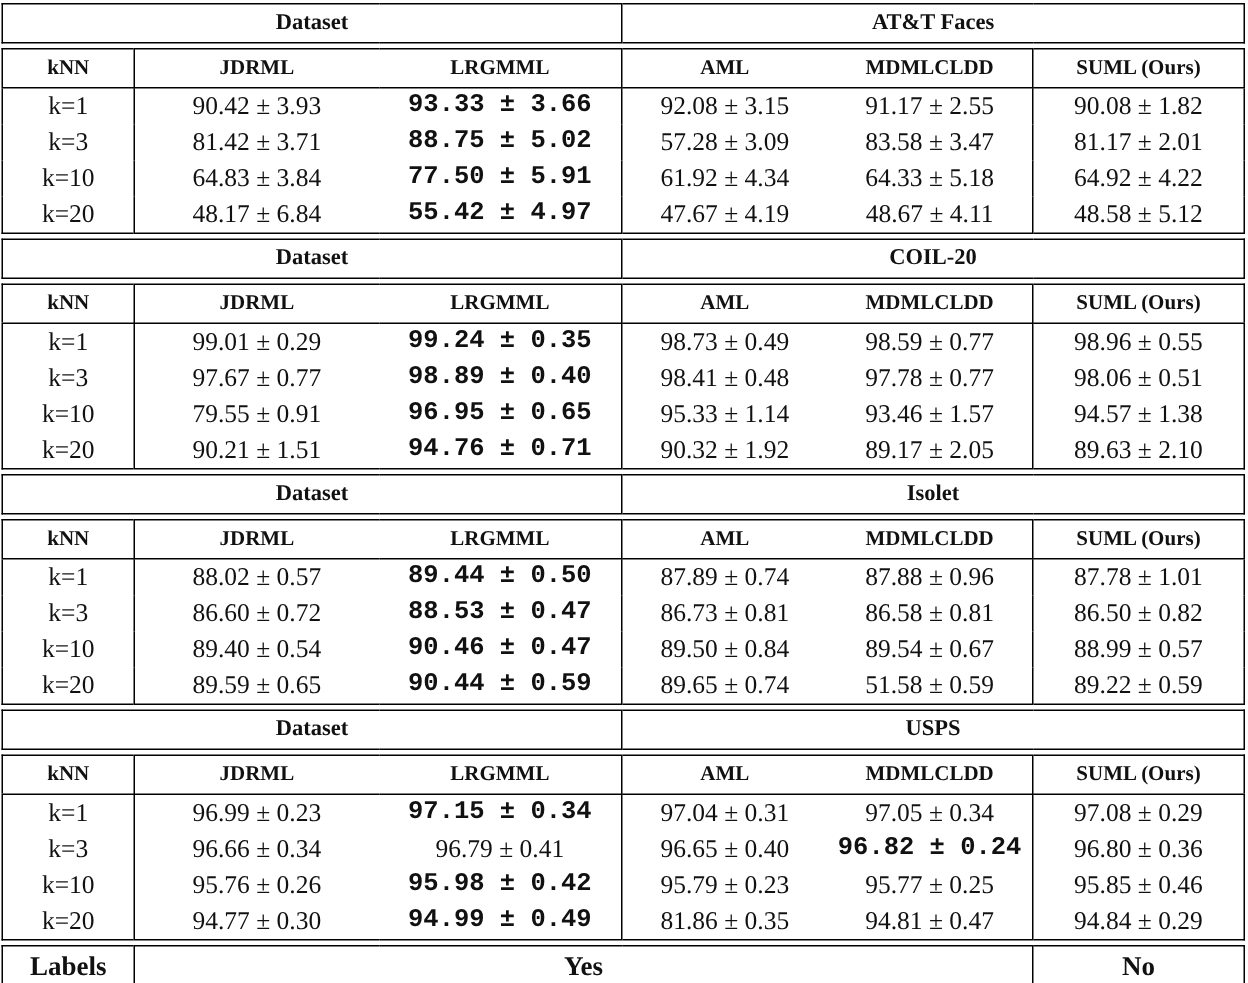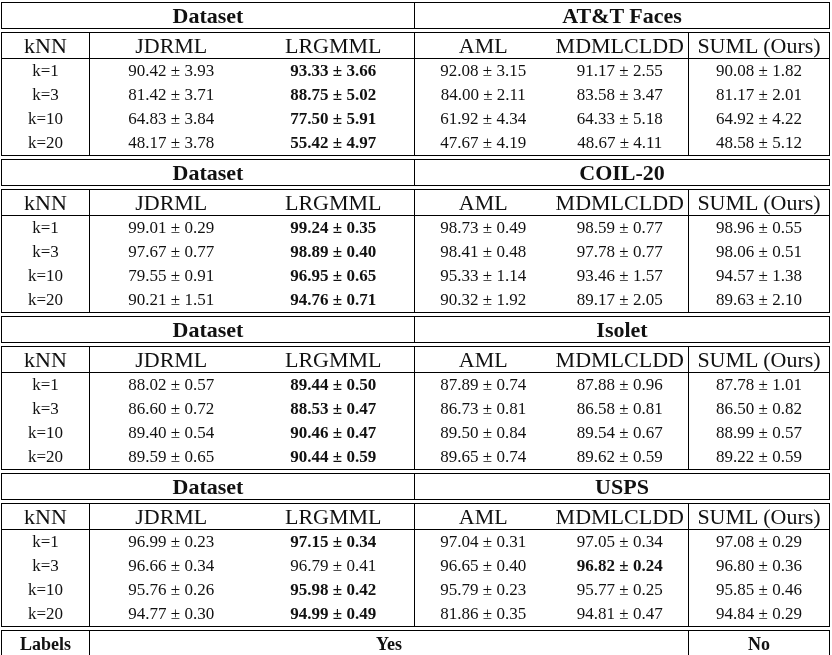--- a/index.html
+++ b/index.html
@@ -24,30 +24,30 @@
     overflow: hidden;
     white-space: nowrap;
   }
   .c1 { width: 88px; }
   .c2 { width: 163px; }
   .c3 { width: 162px; }
   .c4 { width: 137px; }
   .c5 { width: 137px; }
   .c6 { width: 141px; }
   .thead-t { border: 1.5px solid #000; }
-  .thead-t td { font-weight: bold; font-size: 22px; height: 25px; line-height: 25px; }
+  .thead-t td { font-weight: bold; font-size: 15px; height: 25px; line-height: 25px; }
   .main-t { border: 1.5px solid #000; margin-top: 3px; }
   .main-t .colhead td {
-    font-weight: normal;
-    font-size: 22px;
+    font-weight: bold;
+    font-size: 14px;
     height: 25px; line-height: 25px;
     border-bottom: 1.5px solid #000;
   }
   .vr { border-right: 1.5px solid #000; }
-  .bold { font-weight: bold; }
+  .bold { font-weight: bold; font-family: Liberation Mono, monospace; }
   .block { margin-bottom: 3px; }
   .labels-t { border: 1.5px solid #000; border-bottom-width: 2.5px; }
   .labels-t td { font-weight: bold; font-size: 18px; height: 26px; line-height: 26px; }
 </style>
 </head>
 <body>
 
 <div class="page">
 
   <section class="block">
@@ -92,35 +92,35 @@
             <td>90.42 ± 3.93</td>
             <td class="bold vr">93.33 ± 3.66</td>
             <td>92.08 ± 3.15</td>
             <td class="vr">91.17 ± 2.55</td>
             <td>90.08 ± 1.82</td>
           </tr>
           <tr>
             <td class="vr">k=3</td>
             <td>81.42 ± 3.71</td>
             <td class="bold vr">88.75 ± 5.02</td>
-            <td>84.00 ± 2.11</td>
+            <td>57.28 ± 3.09</td>
             <td class="vr">83.58 ± 3.47</td>
             <td>81.17 ± 2.01</td>
           </tr>
           <tr>
             <td class="vr">k=10</td>
             <td>64.83 ± 3.84</td>
             <td class="bold vr">77.50 ± 5.91</td>
             <td>61.92 ± 4.34</td>
             <td class="vr">64.33 ± 5.18</td>
             <td>64.92 ± 4.22</td>
           </tr>
           <tr>
             <td class="vr">k=20</td>
-            <td>48.17 ± 3.78</td>
+            <td>48.17 ± 6.84</td>
             <td class="bold vr">55.42 ± 4.97</td>
             <td>47.67 ± 4.19</td>
             <td class="vr">48.67 ± 4.11</td>
             <td>48.58 ± 5.12</td>
           </tr>
         </tbody>
     </table>
   </section>
 
   <section class="block">
@@ -255,21 +255,21 @@
             <td class="bold vr">90.46 ± 0.47</td>
             <td>89.50 ± 0.84</td>
             <td class="vr">89.54 ± 0.67</td>
             <td>88.99 ± 0.57</td>
           </tr>
           <tr>
             <td class="vr">k=20</td>
             <td>89.59 ± 0.65</td>
             <td class="bold vr">90.44 ± 0.59</td>
             <td>89.65 ± 0.74</td>
-            <td class="vr">89.62 ± 0.59</td>
+            <td class="vr">51.58 ± 0.59</td>
             <td>89.22 ± 0.59</td>
           </tr>
         </tbody>
     </table>
   </section>
 
   <section class="block">
     <table class="t thead-t">
       <colgroup>
           <col class="c1">

